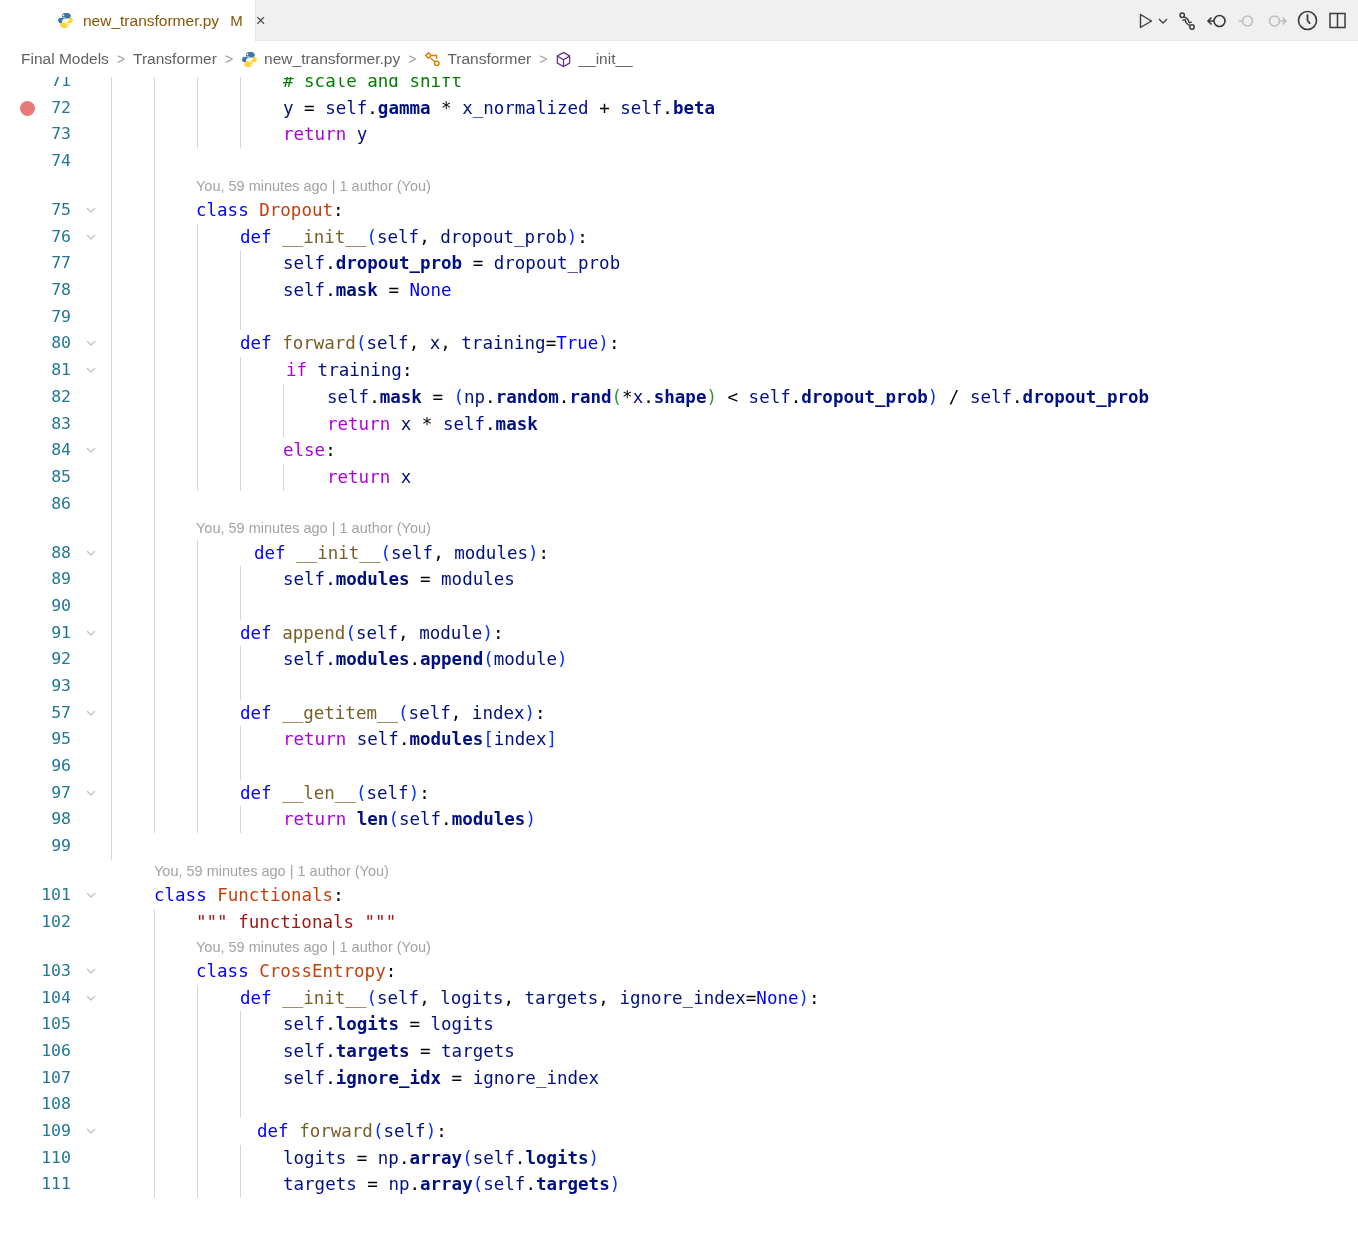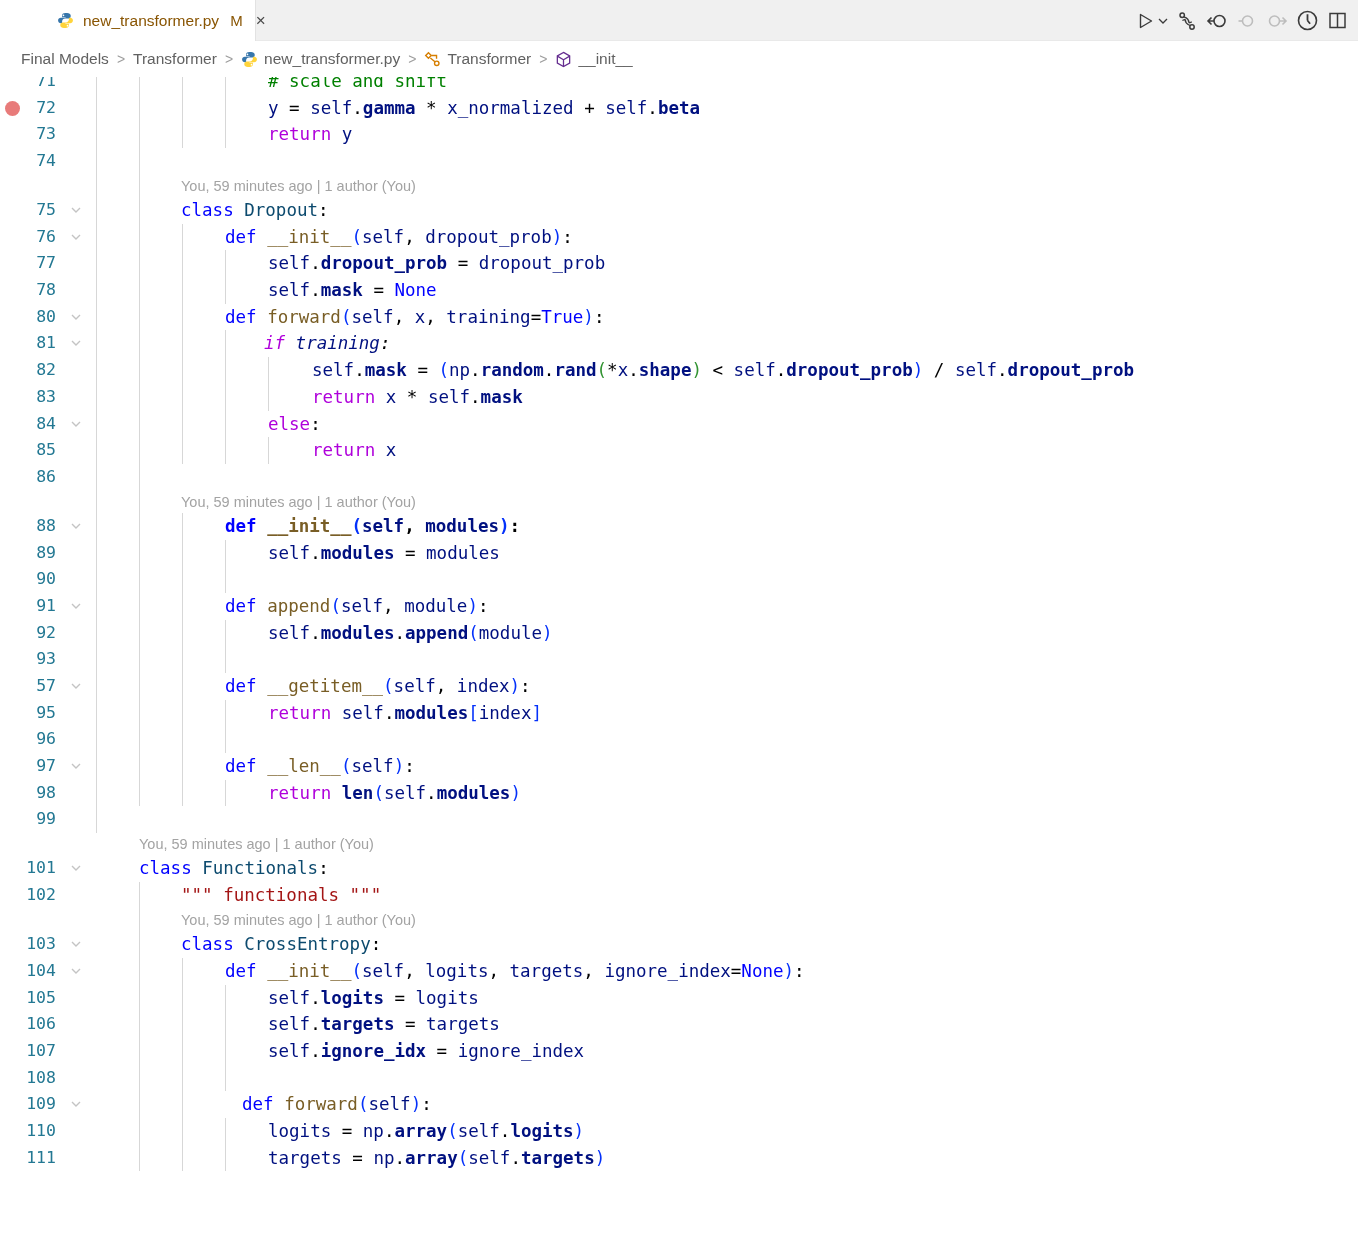--- a/index.html
+++ b/index.html
@@ -18,34 +18,34 @@
   .actions{position:absolute;right:6px;top:0;height:41px;display:flex;align-items:center;}
   .act{width:30px;height:30px;display:flex;align-items:center;justify-content:center;border-radius:5px;cursor:pointer;}
   .act.narrow{width:18px;margin-left:-6px;}
   
   .breadcrumbs{position:absolute;top:41px;left:0;right:0;height:36px;background:#ffffff;
     display:flex;align-items:center;padding-left:21px;font-size:15.5px;color:#616161;}
   .crumb{display:flex;cursor:pointer;white-space:nowrap;}
   .crumb .cicon{display:flex;align-items:center;margin-right:6px;}
   .csep{color:#9d9d9d;margin:0 8px;font-size:14px;}
   
-  .editor{position:absolute;top:77px;left:0;right:0;bottom:0;background:#fff;overflow:hidden;}
+  .editor{position:absolute;top:77px;left:0;right:0;bottom:0;background:#fff;overflow:hidden;padding-left:15px;}
   .rows{margin-top:-9px;}
   .row{position:relative;height:26.7px;white-space:pre;
        font-family:"DejaVu Sans Mono",monospace;font-size:17.5px;line-height:26.7px;}
   .row.blame{height:22.3px;font-family:"Liberation Sans",sans-serif;font-size:14.5px;line-height:22.3px;}
   .gutter{position:absolute;left:0;top:0;width:96px;height:100%;}
   .num{position:absolute;right:40px;top:0;color:#237893;font-size:16.5px;}
   .fold{position:absolute;left:68px;top:5px;width:16px;height:16px;cursor:pointer;}
   .bp{position:absolute;left:5px;top:6px;width:15px;height:15px;border-radius:50%;background:#e87b7a;cursor:pointer;}
   .guide{position:absolute;top:0;bottom:0;width:1px;background:#d7d7d7;}
   .ltext{position:absolute;top:0;}
   .blame .ltext{color:#a3a3a3;cursor:pointer;}
   
-  .kw{color:#0000ff}.ct{color:#af00db}.cl{color:#0c4a6e}.fn{color:#795e26}
+  .kw{color:#0000ff}.ct{color:#af00db}.cl{color:#c2410c}.fn{color:#795e26}
   .v{color:#001080}.m{color:#001080;font-weight:bold}.cm{color:#008000}
   .st{color:#a31515}.o{color:#000000}.b1{color:#0431fa}.b2{color:#319331}
   svg{display:block;}
 </style>
 </head>
 <body>
 
 <div class="tabbar">
   <div class="tab">
     <span class="cicon" id="tab-icon">
@@ -162,37 +162,38 @@
       <div class="row"><div class="guide" style="left: 96px;"></div><div class="guide" style="left: 139px;"></div><div class="gutter"><span class="num">74</span></div><span class="ltext" style="left: 268px;"></span></div>
       <div class="row blame"><div class="guide" style="left: 96px;"></div><div class="guide" style="left: 139px;"></div><span class="ltext" style="left: 181px;">You, 59 minutes ago | 1 author (You)</span></div>
       <div class="row"><div class="guide" style="left: 96px;"></div><div class="guide" style="left: 139px;"></div><div class="gutter"><span class="num">75</span><span class="fold"><svg width="16" height="16" viewBox="0 0 16 16" fill="none" stroke="#c4c4c4" stroke-width="1.4">
               <path d="M4 6l4 4 4-4"></path>
             </svg></span></div><span class="ltext" style="left: 181px;"><span class="kw">class</span><span class="o"> </span><span class="cl">Dropout</span><span class="o">:</span></span></div>
       <div class="row"><div class="guide" style="left: 96px;"></div><div class="guide" style="left: 139px;"></div><div class="guide" style="left: 182px;"></div><div class="gutter"><span class="num">76</span><span class="fold"><svg width="16" height="16" viewBox="0 0 16 16" fill="none" stroke="#c4c4c4" stroke-width="1.4">
               <path d="M4 6l4 4 4-4"></path>
             </svg></span></div><span class="ltext" style="left: 225px;"><span class="kw">def</span><span class="o"> </span><span class="fn">__init__</span><span class="b1">(</span><span class="v">self</span><span class="o">, </span><span class="v">dropout_prob</span><span class="b1">)</span><span class="o">:</span></span></div>
       <div class="row"><div class="guide" style="left: 96px;"></div><div class="guide" style="left: 139px;"></div><div class="guide" style="left: 182px;"></div><div class="guide" style="left: 225px;"></div><div class="gutter"><span class="num">77</span></div><span class="ltext" style="left: 268px;"><span class="v">self</span><span class="o">.</span><span class="m">dropout_prob</span><span class="o"> = </span><span class="v">dropout_prob</span></span></div>
       <div class="row"><div class="guide" style="left: 96px;"></div><div class="guide" style="left: 139px;"></div><div class="guide" style="left: 182px;"></div><div class="guide" style="left: 225px;"></div><div class="gutter"><span class="num">78</span></div><span class="ltext" style="left: 268px;"><span class="v">self</span><span class="o">.</span><span class="m">mask</span><span class="o"> = </span><span class="kw">None</span></span></div>
+      <div class="row"><div class="guide" style="left: 96px;"></div><div class="guide" style="left: 139px;"></div><div class="guide" style="left: 182px;"></div><div class="guide" style="left: 225px;"></div><div class="gutter"><span class="num">79</span></div><span class="ltext" style="left: 268px;"></span></div>
       <div class="row"><div class="guide" style="left: 96px;"></div><div class="guide" style="left: 139px;"></div><div class="guide" style="left: 182px;"></div><div class="gutter"><span class="num">80</span><span class="fold"><svg width="16" height="16" viewBox="0 0 16 16" fill="none" stroke="#c4c4c4" stroke-width="1.4">
               <path d="M4 6l4 4 4-4"></path>
             </svg></span></div><span class="ltext" style="left: 225px;"><span class="kw">def</span><span class="o"> </span><span class="fn">forward</span><span class="b1">(</span><span class="v">self</span><span class="o">, </span><span class="v">x</span><span class="o">, </span><span class="v">training</span><span class="o">=</span><span class="kw">True</span><span class="b1">)</span><span class="o">:</span></span></div>
       <div class="row"><div class="guide" style="left: 96px;"></div><div class="guide" style="left: 139px;"></div><div class="guide" style="left: 182px;"></div><div class="guide" style="left: 225px;"></div><div class="gutter"><span class="num">81</span><span class="fold"><svg width="16" height="16" viewBox="0 0 16 16" fill="none" stroke="#c4c4c4" stroke-width="1.4">
               <path d="M4 6l4 4 4-4"></path>
-            </svg></span></div><span class="ltext" style="left: 264px; font-style: italic;"><span class="ct">if</span><span class="v"> training</span><span class="o">:</span></span></div>
+            </svg></span></div><span class="ltext" style="left: 271px;"><span class="ct">if</span><span class="v"> training</span><span class="o">:</span></span></div>
       <div class="row"><div class="guide" style="left: 96px;"></div><div class="guide" style="left: 139px;"></div><div class="guide" style="left: 182px;"></div><div class="guide" style="left: 225px;"></div><div class="guide" style="left: 268px;"></div><div class="gutter"><span class="num">82</span></div><span class="ltext" style="left: 312px;"><span class="v">self</span><span class="o">.</span><span class="m">mask</span><span class="o"> = </span><span class="b1">(</span><span class="v">np</span><span class="o">.</span><span class="m">random</span><span class="o">.</span><span class="m">rand</span><span class="b2">(</span><span class="o">*</span><span class="v">x</span><span class="o">.</span><span class="m">shape</span><span class="b2">)</span><span class="o"> &lt; </span><span class="v">self</span><span class="o">.</span><span class="m">dropout_prob</span><span class="b1">)</span><span class="o"> / </span><span class="v">self</span><span class="o">.</span><span class="m">dropout_prob</span></span></div>
       <div class="row"><div class="guide" style="left: 96px;"></div><div class="guide" style="left: 139px;"></div><div class="guide" style="left: 182px;"></div><div class="guide" style="left: 225px;"></div><div class="guide" style="left: 268px;"></div><div class="gutter"><span class="num">83</span></div><span class="ltext" style="left: 312px;"><span class="ct">return</span><span class="v"> x </span><span class="o">* </span><span class="v">self</span><span class="o">.</span><span class="m">mask</span></span></div>
       <div class="row"><div class="guide" style="left: 96px;"></div><div class="guide" style="left: 139px;"></div><div class="guide" style="left: 182px;"></div><div class="guide" style="left: 225px;"></div><div class="gutter"><span class="num">84</span><span class="fold"><svg width="16" height="16" viewBox="0 0 16 16" fill="none" stroke="#c4c4c4" stroke-width="1.4">
               <path d="M4 6l4 4 4-4"></path>
             </svg></span></div><span class="ltext" style="left: 268px;"><span class="ct">else</span><span class="o">:</span></span></div>
       <div class="row"><div class="guide" style="left: 96px;"></div><div class="guide" style="left: 139px;"></div><div class="guide" style="left: 182px;"></div><div class="guide" style="left: 225px;"></div><div class="guide" style="left: 268px;"></div><div class="gutter"><span class="num">85</span></div><span class="ltext" style="left: 312px;"><span class="ct">return</span><span class="v"> x</span></span></div>
       <div class="row"><div class="guide" style="left: 96px;"></div><div class="guide" style="left: 139px;"></div><div class="gutter"><span class="num">86</span></div><span class="ltext" style="left: 268px;"></span></div>
       <div class="row blame"><div class="guide" style="left: 96px;"></div><div class="guide" style="left: 139px;"></div><span class="ltext" style="left: 181px;">You, 59 minutes ago | 1 author (You)</span></div>
       <div class="row"><div class="guide" style="left: 96px;"></div><div class="guide" style="left: 139px;"></div><div class="guide" style="left: 182px;"></div><div class="gutter"><span class="num">88</span><span class="fold"><svg width="16" height="16" viewBox="0 0 16 16" fill="none" stroke="#c4c4c4" stroke-width="1.4">
               <path d="M4 6l4 4 4-4"></path>
-            </svg></span></div><span class="ltext" style="left: 225px; font-weight: bold;"><span class="kw">def</span><span class="o"> </span><span class="fn">__init__</span><span class="b1">(</span><span class="v">self</span><span class="o">, </span><span class="v">modules</span><span class="b1">)</span><span class="o">:</span></span></div>
+            </svg></span></div><span class="ltext" style="left: 239px;"><span class="kw">def</span><span class="o"> </span><span class="fn">__init__</span><span class="b1">(</span><span class="v">self</span><span class="o">, </span><span class="v">modules</span><span class="b1">)</span><span class="o">:</span></span></div>
       <div class="row"><div class="guide" style="left: 96px;"></div><div class="guide" style="left: 139px;"></div><div class="guide" style="left: 182px;"></div><div class="guide" style="left: 225px;"></div><div class="gutter"><span class="num">89</span></div><span class="ltext" style="left: 268px;"><span class="v">self</span><span class="o">.</span><span class="m">modules</span><span class="o"> = </span><span class="v">modules</span></span></div>
       <div class="row"><div class="guide" style="left: 96px;"></div><div class="guide" style="left: 139px;"></div><div class="guide" style="left: 182px;"></div><div class="guide" style="left: 225px;"></div><div class="gutter"><span class="num">90</span></div><span class="ltext" style="left: 268px;"></span></div>
       <div class="row"><div class="guide" style="left: 96px;"></div><div class="guide" style="left: 139px;"></div><div class="guide" style="left: 182px;"></div><div class="gutter"><span class="num">91</span><span class="fold"><svg width="16" height="16" viewBox="0 0 16 16" fill="none" stroke="#c4c4c4" stroke-width="1.4">
               <path d="M4 6l4 4 4-4"></path>
             </svg></span></div><span class="ltext" style="left: 225px;"><span class="kw">def</span><span class="o"> </span><span class="fn">append</span><span class="b1">(</span><span class="v">self</span><span class="o">, </span><span class="v">module</span><span class="b1">)</span><span class="o">:</span></span></div>
       <div class="row"><div class="guide" style="left: 96px;"></div><div class="guide" style="left: 139px;"></div><div class="guide" style="left: 182px;"></div><div class="guide" style="left: 225px;"></div><div class="gutter"><span class="num">92</span></div><span class="ltext" style="left: 268px;"><span class="v">self</span><span class="o">.</span><span class="m">modules</span><span class="o">.</span><span class="m">append</span><span class="b1">(</span><span class="v">module</span><span class="b1">)</span></span></div>
       <div class="row"><div class="guide" style="left: 96px;"></div><div class="guide" style="left: 139px;"></div><div class="guide" style="left: 182px;"></div><div class="guide" style="left: 225px;"></div><div class="gutter"><span class="num">93</span></div><span class="ltext" style="left: 268px;"></span></div>
       <div class="row"><div class="guide" style="left: 96px;"></div><div class="guide" style="left: 139px;"></div><div class="guide" style="left: 182px;"></div><div class="gutter"><span class="num">57</span><span class="fold"><svg width="16" height="16" viewBox="0 0 16 16" fill="none" stroke="#c4c4c4" stroke-width="1.4">
               <path d="M4 6l4 4 4-4"></path>
             </svg></span></div><span class="ltext" style="left: 225px;"><span class="kw">def</span><span class="o"> </span><span class="fn">__getitem__</span><span class="b1">(</span><span class="v">self</span><span class="o">, </span><span class="v">index</span><span class="b1">)</span><span class="o">:</span></span></div>

